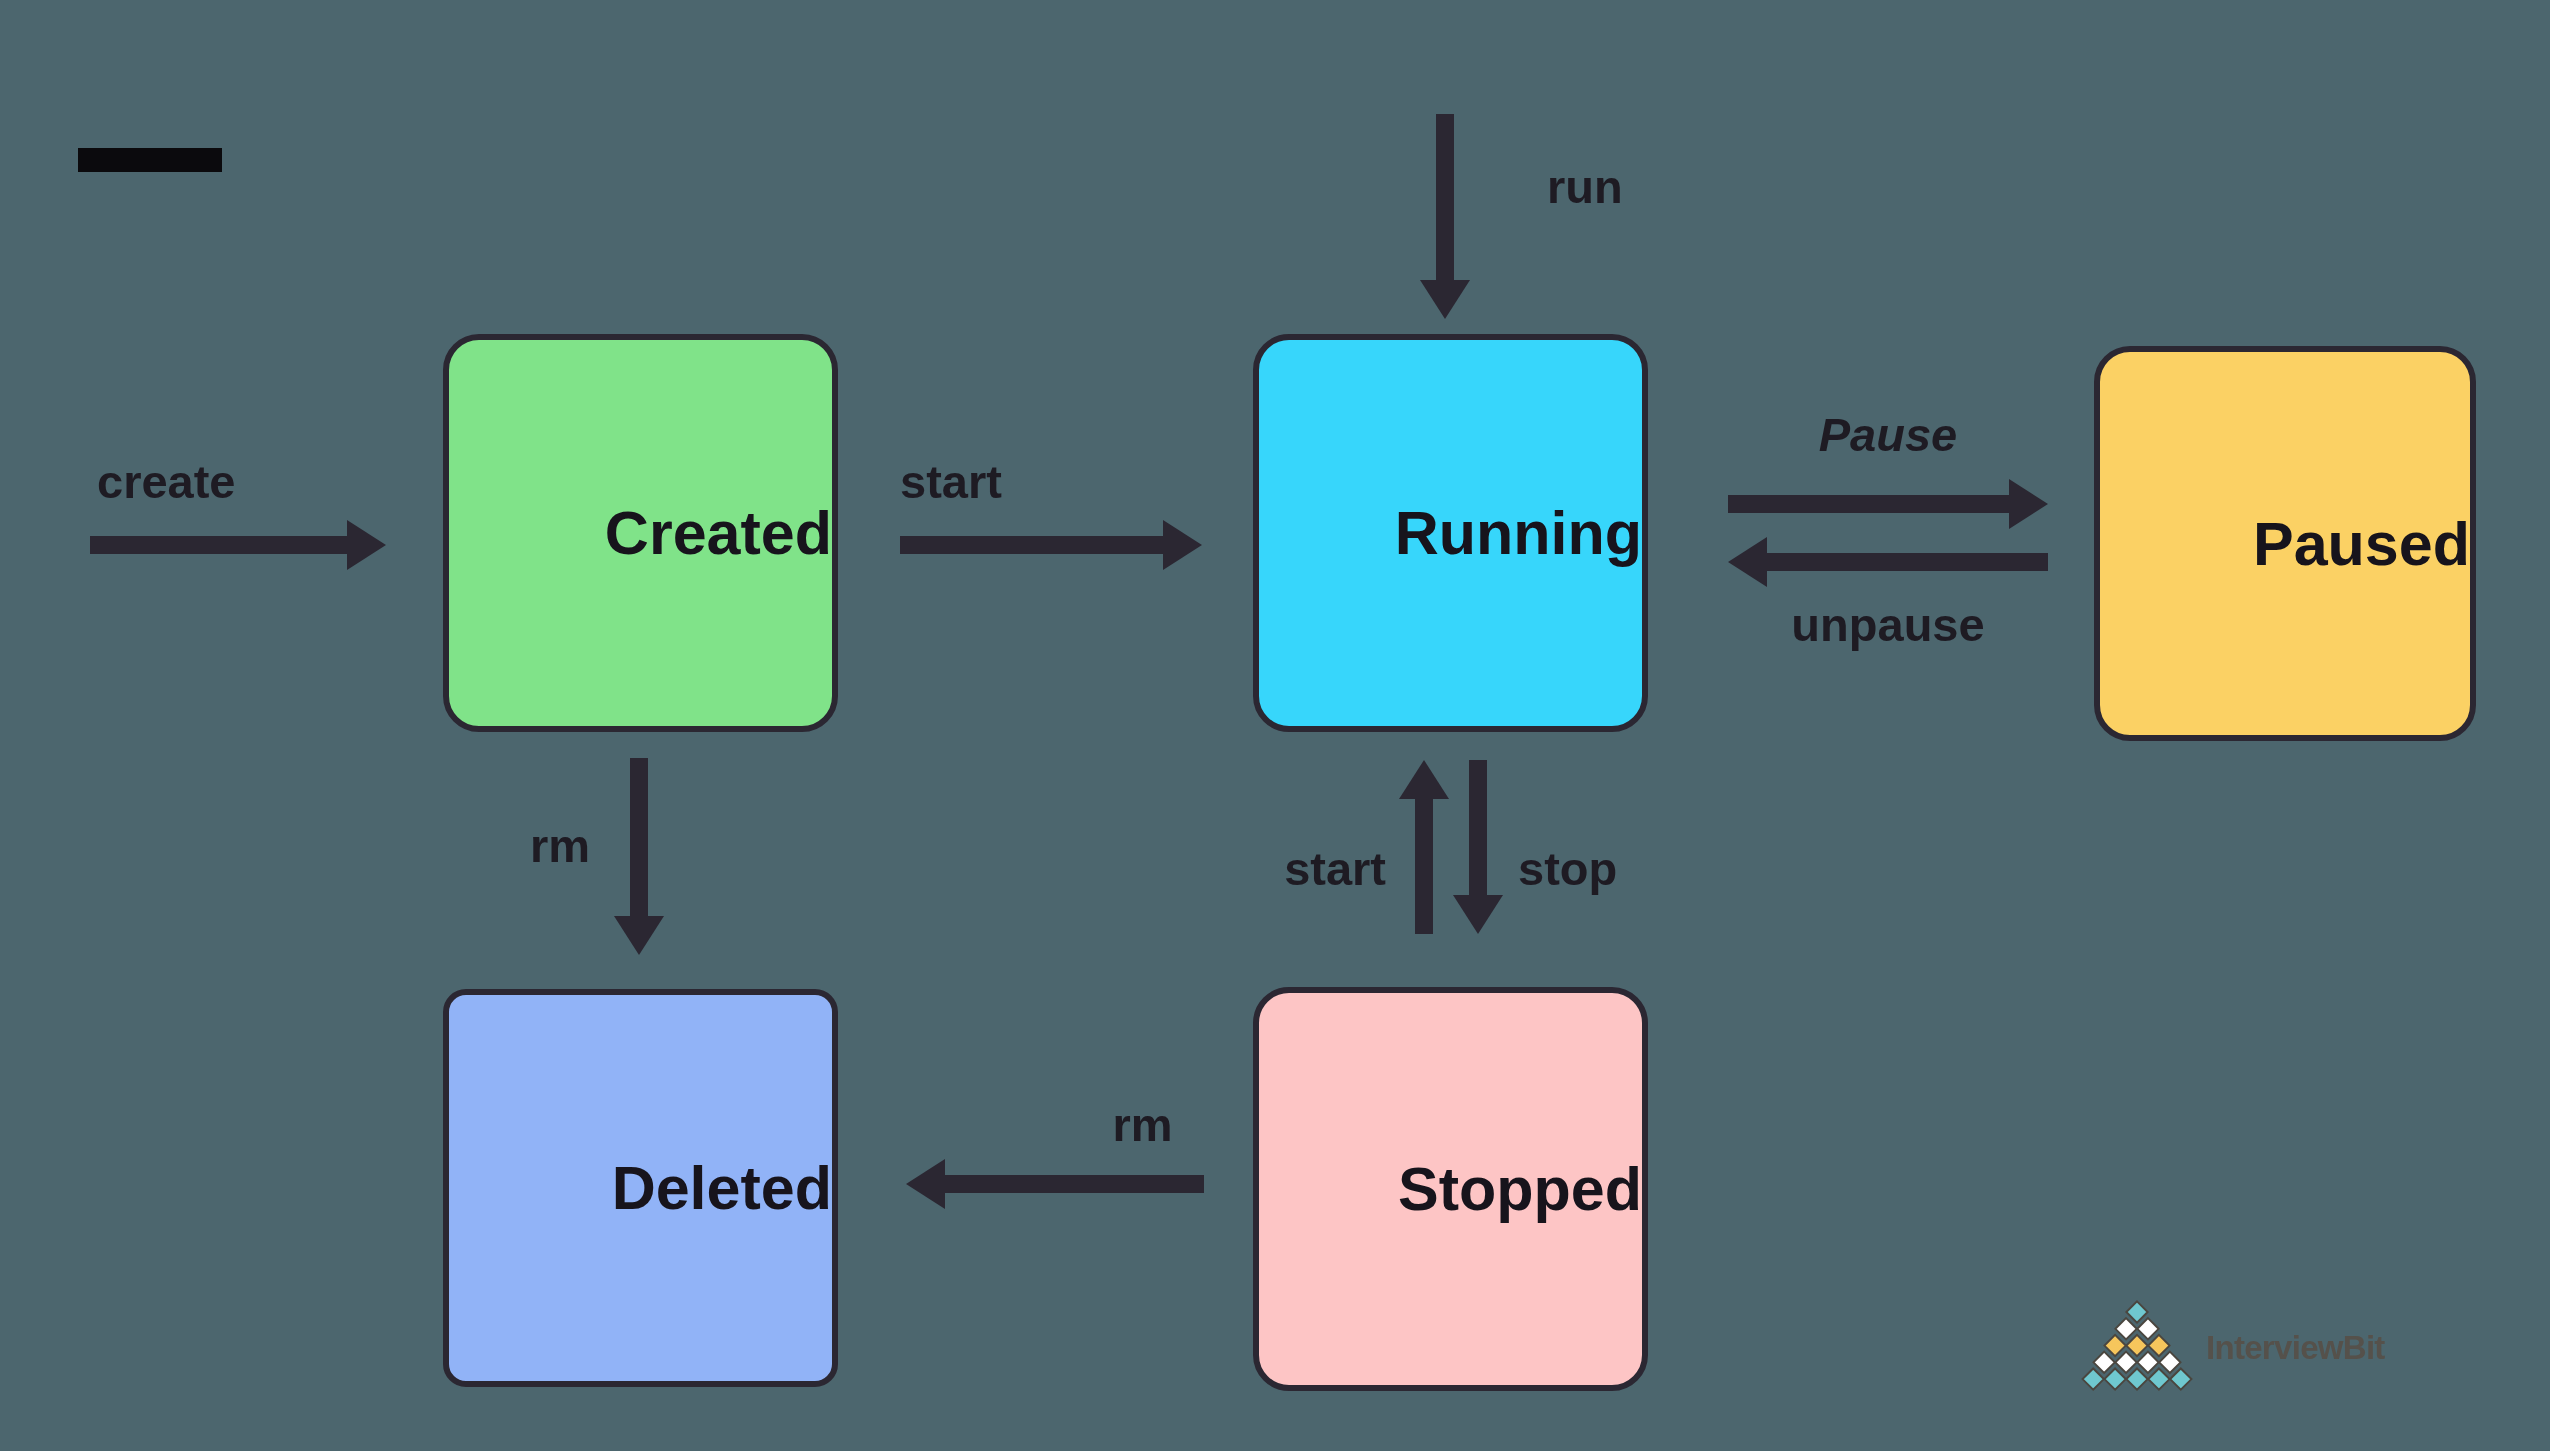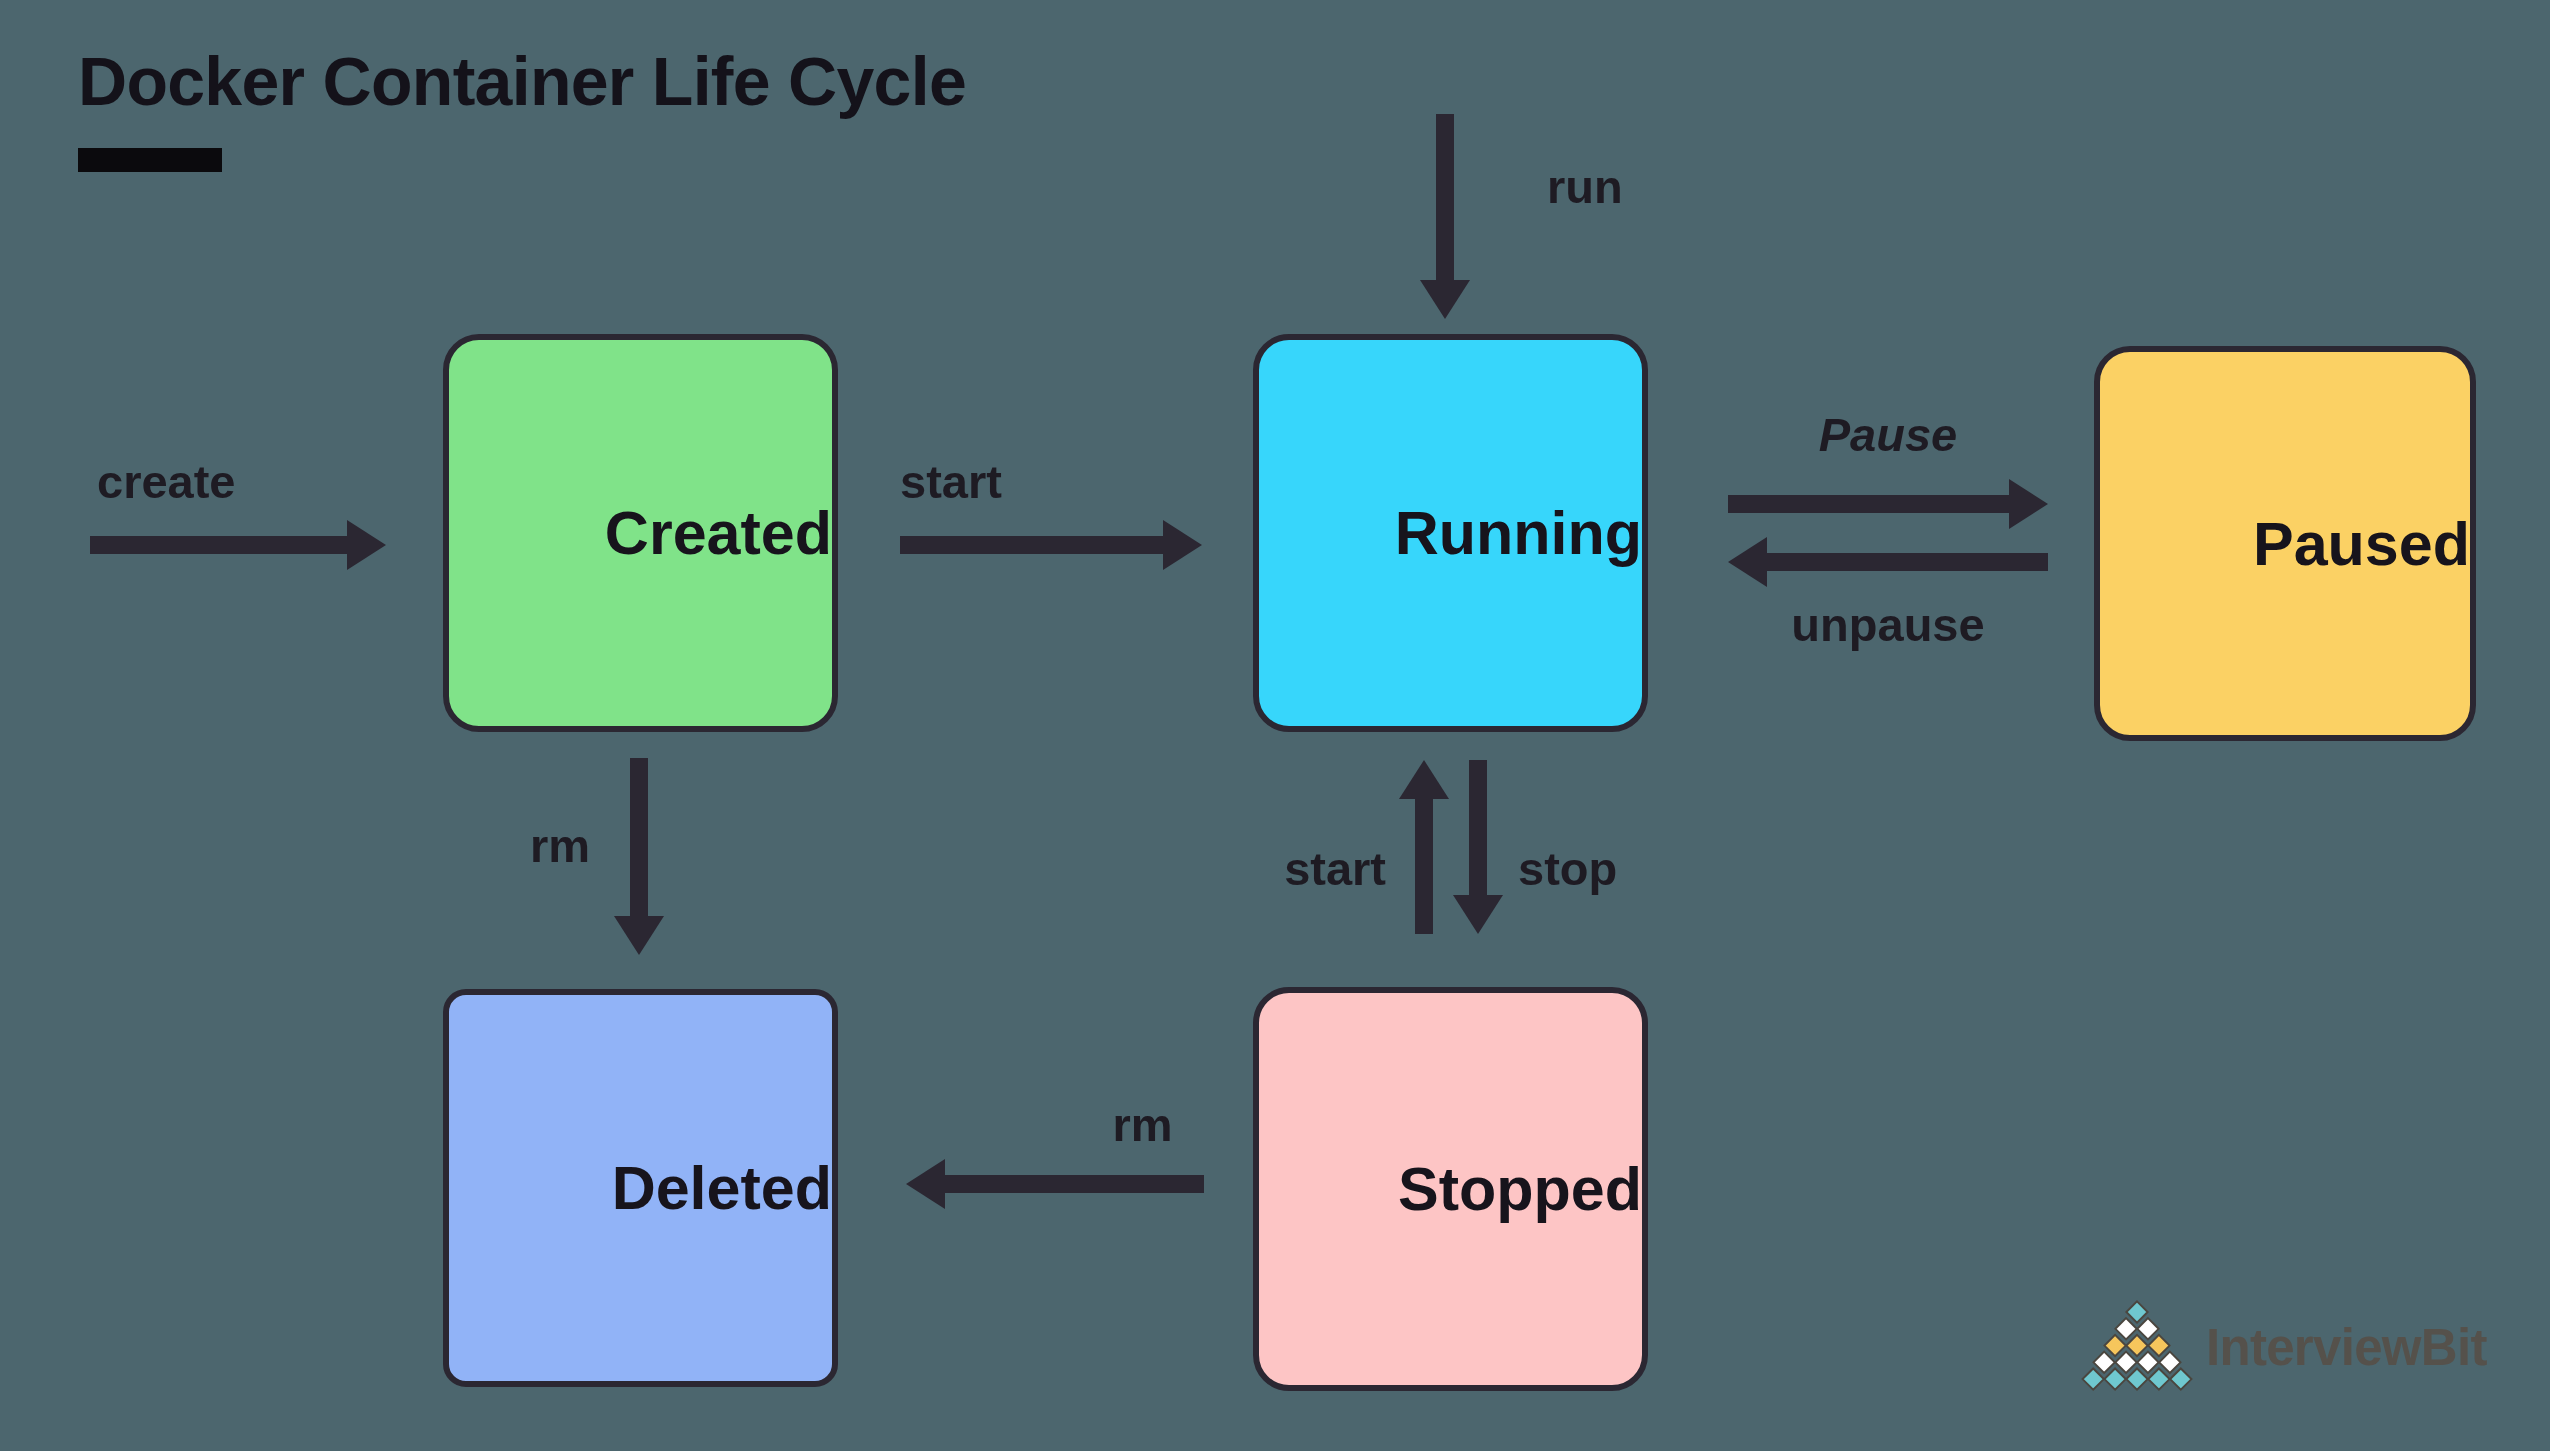--- a/index.html
+++ b/index.html
@@ -62,28 +62,27 @@
   #lbl-unpause{ left:1728px; top:597px; width:320px; text-align:center; }
   #lbl-rm1    { left:485px;  top:818px; width:105px; text-align:right; }
   #lbl-start2 { left:1239px; top:841px; width:147px; text-align:right; }
   #lbl-stop   { left:1518px; top:841px; }
   #lbl-rm2    { left:1080px; top:1097px; width:125px; text-align:center; }
   
   #logo{
     position:absolute; left:2079px; top:1299px; display:flex; align-items:center; gap:11px;
   }
   #logo svg{ width:116px; height:97px; display:block; }
-  #logo-text{ font-size:51px; font-weight:600; letter-spacing:-0.7px; }
+  #logo-text{ font-size:33px; font-weight:600; letter-spacing:-0.7px; }
 </style>
 </head>
 <body>
 
 <div id="stage" style="background: rgb(76, 102, 110);">
 
-  <div id="title" style="color: rgb(20, 18, 26);">Docker Container Life Cycle</div>
   <div id="title-underline"></div>
 
   <div class="node" id="node-created" style="background-color: rgb(128, 227, 137);">
     <span>Created</span>
   </div>
   <div class="node" id="node-running" style="background-color: rgb(55, 214, 251);">
     <span>Running</span>
   </div>
   <div class="node" id="node-paused" style="background-color: rgb(251, 209, 100);">
     <span>Paused</span>

